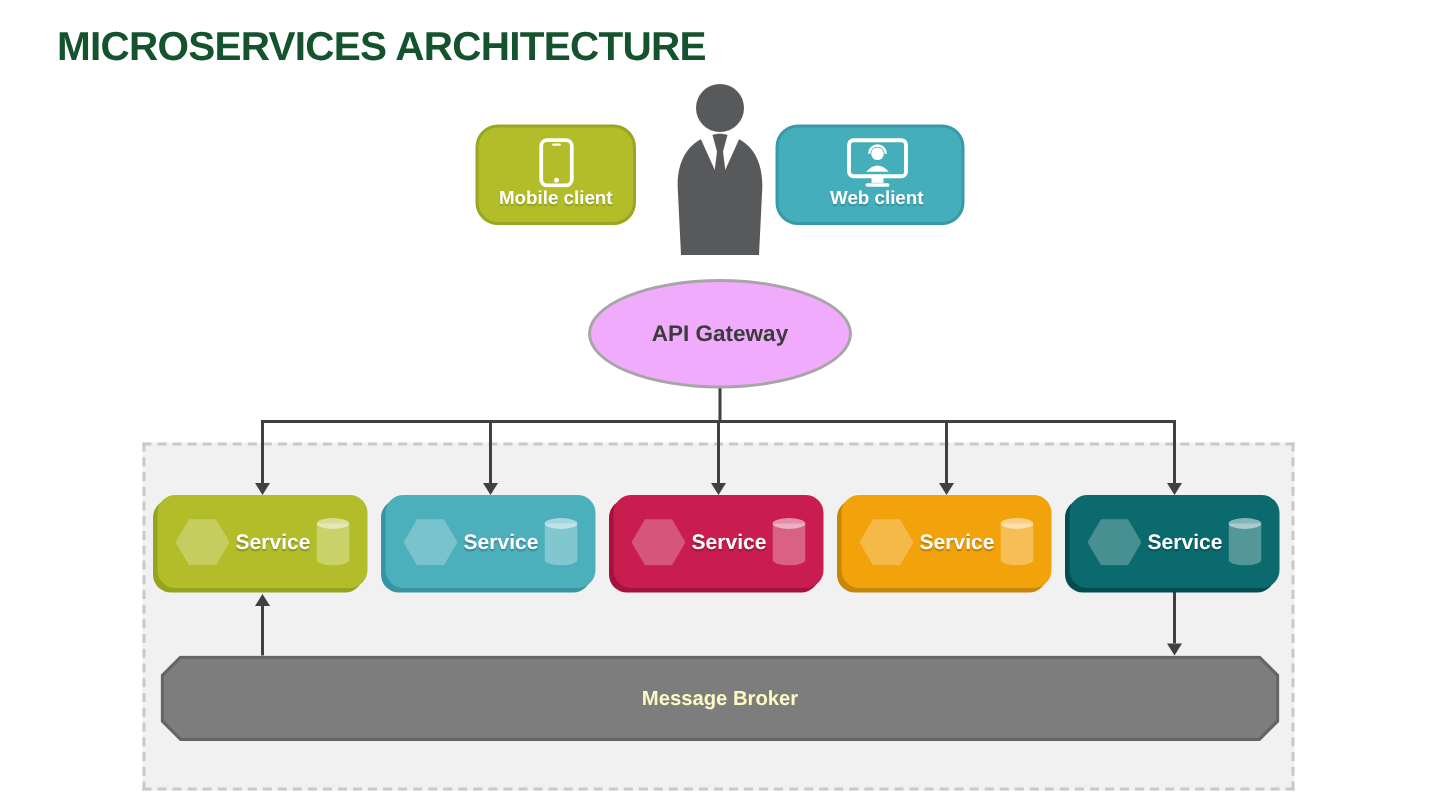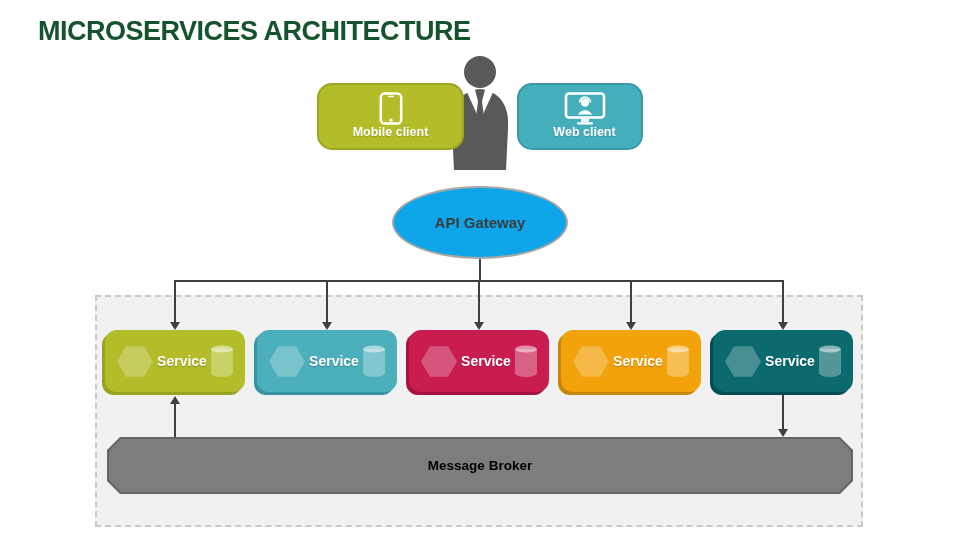--- a/index.html
+++ b/index.html
@@ -42,21 +42,21 @@
     padding: 7px 4px 9px 4px;
     z-index: 3;
   }
   .client-card .client-label {
     color: #ffffff;
     font-weight: bold;
     font-size: 12.5px;
     text-shadow: 0 1px 1px rgba(0,0,0,0.2);
     white-space: nowrap;
   }
-  #mobile-card { left: 317px; width: 147px; }
+  #mobile-card { left: 317px; width: 107px; }
   #web-card { left: 517px; width: 126px; padding-left: 13px; }
 
   
   .gateway {
     position: absolute;
     left: 392px; top: 186px;
     width: 176px; height: 73px;
     border-radius: 50%;
     border: 2px solid transparent;
     display: flex; align-items: center; justify-content: center;
@@ -111,21 +111,21 @@
     width: 746px; height: 57px;
     clip-path: polygon(13px 0, calc(100% - 13px) 0, 100% 13px, 100% calc(100% - 13px), calc(100% - 13px) 100%, 13px 100%, 0 calc(100% - 13px), 0 13px);
     z-index: 3;
   }
   .broker-inner {
     position: absolute;
     inset: 2px;
     clip-path: polygon(12px 0, calc(100% - 12px) 0, 100% 12px, 100% calc(100% - 12px), calc(100% - 12px) 100%, 12px 100%, 0 calc(100% - 12px), 0 12px);
     display: flex; align-items: center; justify-content: center;
   }
-  .broker-inner .broker-label { color: #000000; font-weight: bold; font-size: 13.5px; }
+  .broker-inner .broker-label { color: #fef9c3; font-weight: bold; font-size: 13.5px; }
 
   .icon-white { stroke: #ffffff; fill: none; }
 </style>
 </head>
 <body>
 
 <div id="canvas" style="--arrow: #404040;">
 
   <div class="title">MICROSERVICES ARCHITECTURE</div>
 
@@ -154,21 +154,21 @@
       <rect x="2" y="1.5" width="38" height="24" rx="3" class="icon-white" stroke-width="2.6"></rect>
       <circle cx="21" cy="10.5" r="4.2" fill="#ffffff"></circle>
       <path d="M13.5,22.5 q7.5,-8.5 15,0 z" fill="#ffffff"></path>
       <path d="M15.5,10.5 a5.5,5.5 0 0 1 11,0" class="icon-white" stroke-width="1.6"></path>
       <rect x="17" y="26.5" width="8" height="3.4" fill="#ffffff"></rect>
       <rect x="13" y="30.2" width="16" height="2.3" rx="1.1" fill="#ffffff"></rect>
     </svg>
     <div class="client-label">Web client</div>
   </div>
 
-  <div class="gateway" style="background: #0ea5e9; border-color: rgb(166, 166, 166);">
+  <div class="gateway" style="background: #f0abfc; border-color: rgb(166, 166, 166);">
     <span class="gateway-label">API Gateway</span>
   </div>
 
   <div class="vline" style="left:479px; top:258px; height:23px;"></div>
   <div class="hline" style="left:174px; top:280px; width:610px;"></div>
 
   <div class="vline" style="left:174px; top:281px; height:41px;"></div>
   <div class="arr down" style="left:170px; top:322px;"></div>
   <div class="vline" style="left:326px; top:281px; height:41px;"></div>
   <div class="arr down" style="left:322px; top:322px;"></div>

